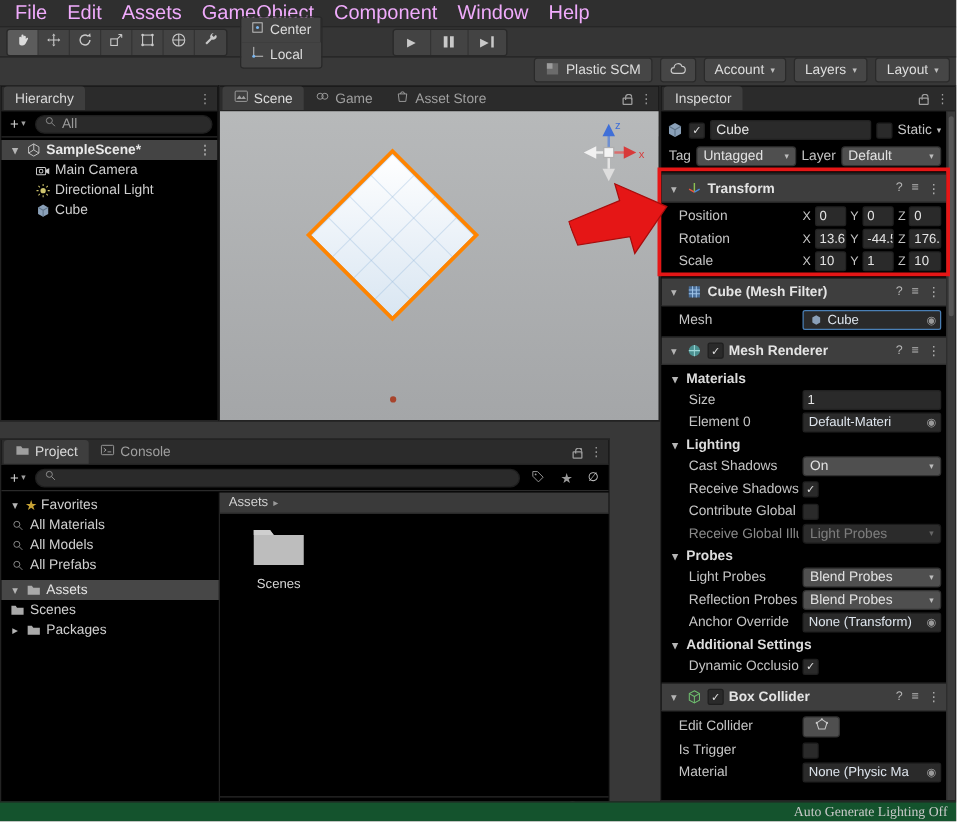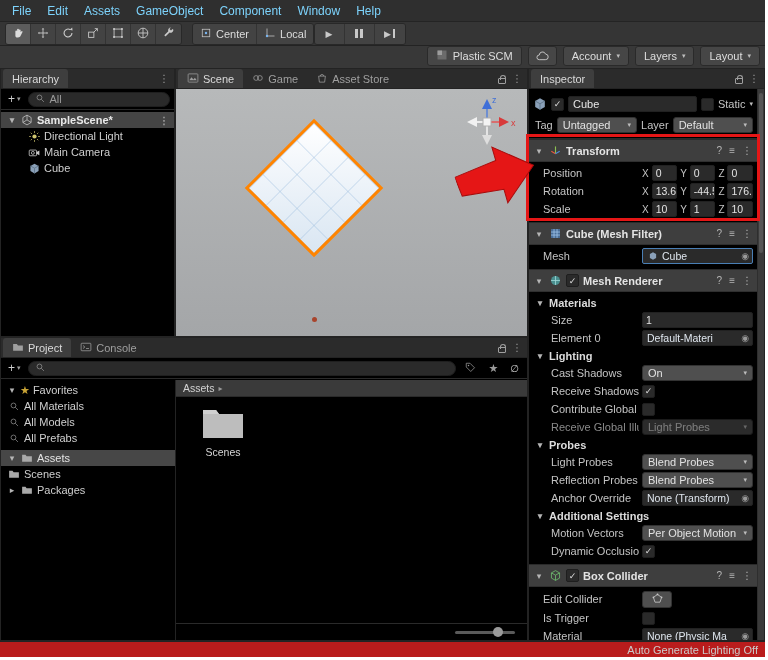--- a/index.html
+++ b/index.html
@@ -6,46 +6,46 @@
 html,body{background:#fff;}
 body{width:768px;height:660px;overflow:hidden;}
 .window{position:relative;width:765px;height:657px;background:#383838;font-family:"Liberation Sans",sans-serif;font-size:11px;color:#cfcfcf;overflow:hidden;}
 
 .titlebar{height:22px;background:#000;display:flex;align-items:center;padding-left:6px;gap:6px;color:#fff;font-size:12px;}
 .title-text{white-space:nowrap;overflow:hidden;}
 .win-controls{margin-left:auto;display:flex;height:100%;}
 .win-btn{width:44px;display:flex;align-items:center;justify-content:center;font-size:11px;color:#fff;}
 
 .menubar{height:22px;background:#2f2f2f;display:flex;align-items:center;padding-left:4px;border-bottom:1px solid #242424;}
-.menu-item{padding:0 8px;line-height:22px;font-size:12px;color:#7dd3fc;}
+.menu-item{padding:0 8px;line-height:22px;font-size:16px;color:#f0abfc;}
 
 .toolbar{height:24px;background:#353535;display:flex;align-items:center;padding:0 5px;border-bottom:1px solid #232323;position:relative;}
 .toolgroup,.pivgroup,.playgroup{display:flex;border:1px solid #282828;border-radius:3px;overflow:hidden;}
-.pivgroup{margin-left:10px;}
+.pivgroup{margin-left:10px;flex-direction:column;}
 .tbtn{width:25px;height:20px;background:#434343;display:flex;align-items:center;justify-content:center;border-right:1px solid #333;}
 .tbtn:last-child{border-right:none;}
 .tbtn.active{background:#5c5c5c;}
 .pivbtn{height:20px;padding:0 7px;background:#434343;display:flex;align-items:center;gap:4px;border-right:1px solid #333;color:#dcdcdc;}
 .pivbtn:last-child{border-right:none;}
 .playgroup{position:absolute;left:47%;transform:translateX(-50%);}
 .playbtn{width:30px;height:20px;background:#434343;display:flex;align-items:center;justify-content:center;border-right:1px solid #333;color:#c9c9c9;}
 .playbtn:last-child{border-right:none;}
 .pg{font-size:9px;color:#c9c9c9;}
 .bars{display:flex;gap:2px;}
 .bars i{width:3px;height:9px;background:#c9c9c9;display:block;}
 .stepbar{width:2px;height:9px;background:#c9c9c9;display:block;margin-left:2px;}
 .rightcluster{margin-left:auto;display:flex;align-items:center;gap:6px;}
 .ddbtn,.iconbtn{height:20px;padding:0 8px;background:#464646;border:1px solid #2a2a2a;border-radius:3px;display:flex;align-items:center;gap:5px;color:#dedede;margin-top:45px;}
 .iconbtn{padding:0 6px;}
 .arrow{font-size:7px;color:#bdbdbd;}
 
 .panel{position:absolute;background:#000000;border:1px solid #232323;overflow:hidden;}
 .hierarchy-panel{left:0;top:68px;width:175px;height:269px;}
 .scene-panel{left:175px;top:68px;width:353px;height:269px;}
-.project-panel{left:0;top:337px;width:528px;height:304px;}
+.project-panel{left:0;top:351px;width:488px;height:304px;}
 .inspector-panel{left:528px;top:68px;width:237px;height:573px;}
 .tabbar{height:20px;background:#2b2b2b;display:flex;align-items:flex-end;padding-left:2px;border-bottom:1px solid #232323;}
 .tab{height:19px;display:flex;align-items:center;gap:4px;padding:0 9px;color:#9f9f9f;border-radius:3px 3px 0 0;white-space:nowrap;}
 .tab.active{background:#3e3e3e;color:#dadada;}
 .ticons{margin-left:auto;display:flex;align-items:center;gap:6px;padding-right:5px;color:#9f9f9f;height:100%;}
 .micon{font-size:10px;color:#9f9f9f;}
 .lock{position:relative;width:8px;height:6px;border:1px solid #9f9f9f;border-radius:1px;margin-top:4px;}
 .lock::before{content:"";position:absolute;left:1px;top:-4px;width:4px;height:4px;border:1px solid #9f9f9f;border-bottom:none;border-radius:3px 3px 0 0;}
 .ptoolbar{height:21px;display:flex;align-items:center;gap:4px;padding:0 4px;border-bottom:1px solid #2a2a2a;}
 .plusbtn{display:flex;align-items:center;gap:2px;color:#cfcfcf;padding:0 3px;font-size:12px;}
@@ -110,21 +110,21 @@
 .objfield{flex:1;min-width:0;height:16px;background:#2a2a2a;border:1px solid #212121;border-radius:2px;display:flex;align-items:center;gap:3px;padding:0 3px 0 4px;color:#dfe6ee;overflow:hidden;white-space:nowrap;font-size:10.5px;}
 .objfield.focus{border-color:#4a7fb5;}
 .pick{margin-left:auto;color:#9a9a9a;font-size:9px;flex:none;}
 .subfold{display:flex;align-items:center;gap:4px;height:17px;padding-left:4px;font-weight:bold;color:#dcdcdc;}
 .dim .ilabel{color:#8a8a8a;}
 .dim .dd{opacity:.55;}
 .ecbtn{width:30px;height:17px;background:#4f4f4f;border:1px solid #323232;border-radius:3px;display:flex;align-items:center;justify-content:center;}
 .iscrollbar{position:absolute;right:0;top:20px;bottom:0;width:7px;background:#3a3a3a;border-left:1px solid #2e2e2e;}
 .ithumb{position:absolute;left:1px;right:1px;top:4px;height:160px;background:#565656;border-radius:3px;}
 
-.statusbar{position:absolute;left:0;right:0;bottom:0;height:16px;background:#b91c1c;border-top:1px solid #232323;display:flex;align-items:center;justify-content:flex-end;padding-right:7px;color:#cacaca;}
+.statusbar{position:absolute;left:0;right:0;bottom:0;height:16px;background:#14532d;border-top:1px solid #232323;display:flex;align-items:center;justify-content:flex-end;padding-right:7px;color:#cacaca;font-family:Liberation Serif, serif;}
 
 .anno-box{position:absolute;left:526px;top:134px;width:234px;height:87px;border:3px solid #e51616;z-index:50;pointer-events:none;}
 .anno-arrow{position:absolute;left:456px;top:142px;z-index:51;pointer-events:none;transform:rotate(-16deg);}
 </style>
 </head>
 <body>
 
 <div class="window">
 
 
@@ -273,35 +273,35 @@
               <path d="M8 1.5l5.5 3.2v6.6L8 14.5l-5.5-3.2V4.7z" fill="none" stroke="#c9c9c9"></path>
               <path d="M8 1.5v6.3M2.5 11.3L8 7.8M13.5 11.3L8 7.8" stroke="#c9c9c9" fill="none"></path>
             </svg>
           </span>
         <span class="lbl">SampleScene*</span>
         <span class="rowmenu">⋮</span>
       </div>
       <div class="trow ind">
         <span class="mini">
             <svg width="13" height="13" viewBox="0 0 16 16">
-              <circle cx="8" cy="8" r="2.6" fill="#cfc56f"></circle>
-              <path d="M8 1.5v2M8 12.5v2M1.5 8h2M12.5 8h2M3.4 3.4l1.4 1.4M11.2 11.2l1.4 1.4M12.6 3.4l-1.4 1.4M4.8 11.2l-1.4 1.4" stroke="#cfc56f"></path>
-            </svg>
-          </span>
-        <span class="lbl">Directional Light</span>
-      </div>
-      <div class="trow ind">
-        <span class="mini">
-            <svg width="13" height="13" viewBox="0 0 16 16">
               <rect x="1.5" y="5" width="9" height="7" rx="1" fill="none" stroke="#c9c9c9"></rect>
               <path d="M10.5 7.5l3.5-2v6l-3.5-2z" fill="#c9c9c9"></path>
               <circle cx="6" cy="8.5" r="1.8" fill="none" stroke="#c9c9c9"></circle>
             </svg>
           </span>
         <span class="lbl">Main Camera</span>
+      </div>
+      <div class="trow ind">
+        <span class="mini">
+            <svg width="13" height="13" viewBox="0 0 16 16">
+              <circle cx="8" cy="8" r="2.6" fill="#cfc56f"></circle>
+              <path d="M8 1.5v2M8 12.5v2M1.5 8h2M12.5 8h2M3.4 3.4l1.4 1.4M11.2 11.2l1.4 1.4M12.6 3.4l-1.4 1.4M4.8 11.2l-1.4 1.4" stroke="#cfc56f"></path>
+            </svg>
+          </span>
+        <span class="lbl">Directional Light</span>
       </div>
       <div class="trow ind">
         <span class="mini">
             <svg width="13" height="13" viewBox="0 0 16 16">
               <path d="M8 2l5 2.8v6.4L8 14l-5-2.8V4.8z" fill="#8aa0b8"></path>
               <path d="M8 7.6L3 4.8M8 7.6l5-2.8M8 7.6V14" stroke="#5d7287" fill="none"></path>
             </svg>
           </span>
         <span class="lbl">Cube</span>
       </div>
@@ -740,27 +740,20 @@
             <span class="objfield">
                 <span>None (Transform)</span>
                 <span class="pick">◉</span>
               </span>
           </div>
           <div class="subfold">
               <span class="fold">▾</span>
               <span>Additional Settings</span>
             </div>
           <div class="irow nested">
-            <span class="ilabel">Motion Vectors</span>
-            <span class="dd">
-                <span>Per Object Motion</span>
-                <span class="arrow">▾</span>
-              </span>
-          </div>
-          <div class="irow nested">
             <span class="ilabel">Dynamic Occlusion</span>
             <span class="chk">
                 <span>✓</span>
               </span>
           </div>
         </div>
       </div>
 
       <div class="component">
         <div class="chead">

